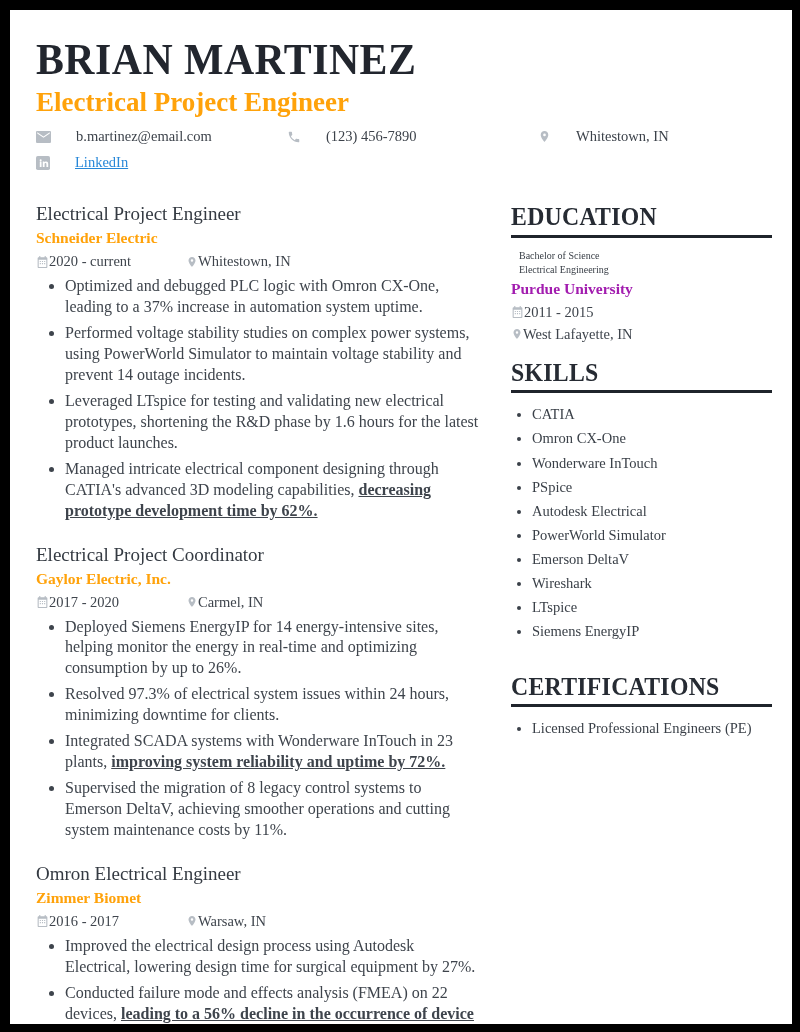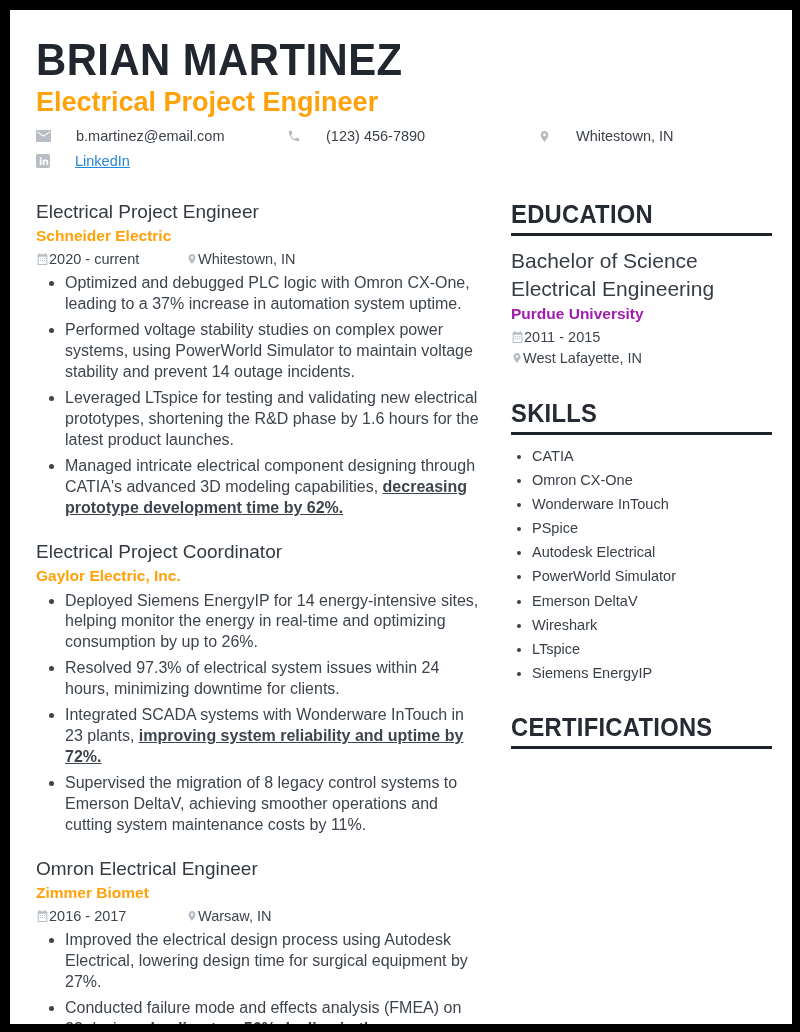--- a/index.html
+++ b/index.html
@@ -8,20 +8,21 @@
     width:800px; height:1032px;
     background:#000;
     font-family:"Liberation Sans", sans-serif;
     position:relative;
   }
   .page {
     position:absolute; left:10px; top:10px; right:8px; bottom:8px;
     background:#fff;
     padding:28px 20px 0 26px;
     overflow:hidden;
+    font-family:Liberation Serif, serif;
   }
   
   .name {
     margin:0; color:#22262e;
     font-size:44px; font-weight:800; line-height:1.0;
     letter-spacing:0.5px;
   }
   .name .squeeze { display:inline-block; transform:scaleX(.95); transform-origin:left; }
   .job-headline {
     margin:6px 0 12px 0; color:#FFA20A;
@@ -54,24 +55,24 @@
   .job-company { margin:0 0 6px 0; font-size:15.5px; font-weight:700; color:#FFA20A; }
   .meta { display:flex; align-items:center; font-size:14.5px; color:#3e444c; margin-bottom:6px; }
   .meta .group { display:flex; align-items:center; }
   .meta .group.dates { width:150px; flex:none; }
   ul.bullets { margin:4px 0 0 0; padding-left:29px; }
   ul.bullets li { font-size:16px; line-height:1.31; color:#3e444c; margin-bottom:5px; }
   ul.bullets li::marker { color:#3e444c; }
   .b-em { font-weight:700; text-decoration:underline; }
 
   
-  .edu-degree { font-size:21px; color:#373d45; line-height:1.25; margin:2px 0 2px 0; }
+  .edu-degree { font-size:10px; color:#373d45; line-height:1.25; margin:2px 0 2px 8px; }
   .edu-school { font-size:15.5px; font-weight:700; color:#a21caf; margin:3px 0 6px 0; }
   .edu-meta-row { display:flex; align-items:center; gap:0; font-size:14.5px; color:#3e444c; margin-bottom:5px; }
-  .skills-section { margin-top:34px; }
+  .skills-section { margin-top:16px; }
   .certs-section  { margin-top:32px; }
   ul.plainlist { margin:4px 0 0 0; padding-left:21px; }
   ul.plainlist li { font-size:14.5px; color:#3a4048; margin-bottom:6px; line-height:1.25; }
   ul.plainlist li::marker { color:#3a4048; }
 </style>
 </head>
 <body>
 
 <div class="page">
 
@@ -152,20 +153,38 @@
 
   <li><span class="b-pre">Leveraged LTspice for testing and validating new electrical prototypes, shortening the R&amp;D phase by 1.6 hours for the latest product launches.</span></li>
 
   <li><span class="b-pre">Managed intricate electrical component designing through CATIA's advanced 3D modeling capabilities, </span><span class="b-em">decreasing prototype development time by 62%.</span></li>
 </ul>
   </article>
 
   <article class="job">
     <h3 class="job-title">Electrical Project Coordinator</h3>
     <div class="job-company">Gaylor Electric, Inc.</div>
+    <div class="meta">
+      <span class="group dates">
+        <span class="icon">
+          <svg width="13" height="14" viewBox="0 0 24 24">
+                    <path fill="#b7bdc4" d="M19 3h-1V1h-2v2H8V1H6v2H5c-1.1 0-2 .9-2 2v16c0 1.1.9 2 2 2h14c1.1 0 2-.9 2-2V5c0-1.1-.9-2-2-2zm0 18H5V8h14v13zM7 10h2v2H7zm4 0h2v2h-2zm4 0h2v2h-2zM7 14h2v2H7zm4 0h2v2h-2zm4 0h2v2h-2z"></path>
+                  </svg>
+        </span>
+        <span class="job-dates">2017 - 2020</span>
+      </span>
+      <span class="group">
+        <span class="icon">
+          <svg width="12" height="14" viewBox="0 0 24 24">
+                    <path fill="#b7bdc4" d="M12 2C8.13 2 5 5.13 5 9c0 5.25 7 13 7 13s7-7.75 7-13c0-3.87-3.13-7-7-7zm0 9.5a2.5 2.5 0 1 1 0-5 2.5 2.5 0 0 1 0 5z"></path>
+                  </svg>
+        </span>
+        <span class="job-location">Carmel, IN</span>
+      </span>
+    </div>
     <ul class="bullets">
   <li><span class="b-pre">Deployed Siemens EnergyIP for 14 energy-intensive sites, helping monitor the energy in real-time and optimizing consumption by up to 26%.</span></li>
 
   <li><span class="b-pre">Resolved 97.3% of electrical system issues within 24 hours, minimizing downtime for clients.</span></li>
 
   <li><span class="b-pre">Integrated SCADA systems with Wonderware InTouch in 23 plants, </span><span class="b-em">improving system reliability and uptime by 72%.</span></li>
 
   <li><span class="b-pre">Supervised the migration of 8 legacy control systems to Emerson DeltaV, achieving smoother operations and cutting system maintenance costs by 11%.</span></li>
 </ul>
   </article>
@@ -247,16 +266,19 @@
   <li>Wireshark</li>
 
   <li>LTspice</li>
 
   <li>Siemens EnergyIP</li>
 </ul>
       </section>
 
       <section class="certs-section">
         <h2 class="section"><span class="squeeze">CERTIFICATIONS</span></h2>
+        <ul class="plainlist" id="certs-list">
+  <li>Licensed Professional Engineers (PE)</li>
+</ul>
       </section>
     </div>
   </div>
 </div>
 
 </body></html>

